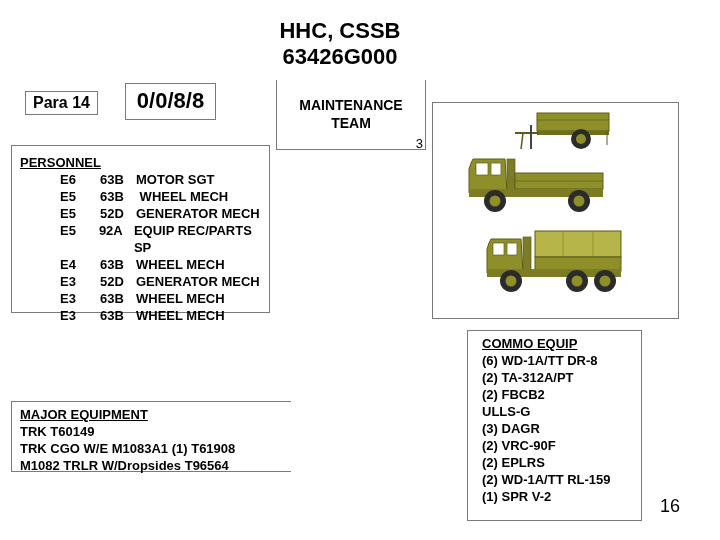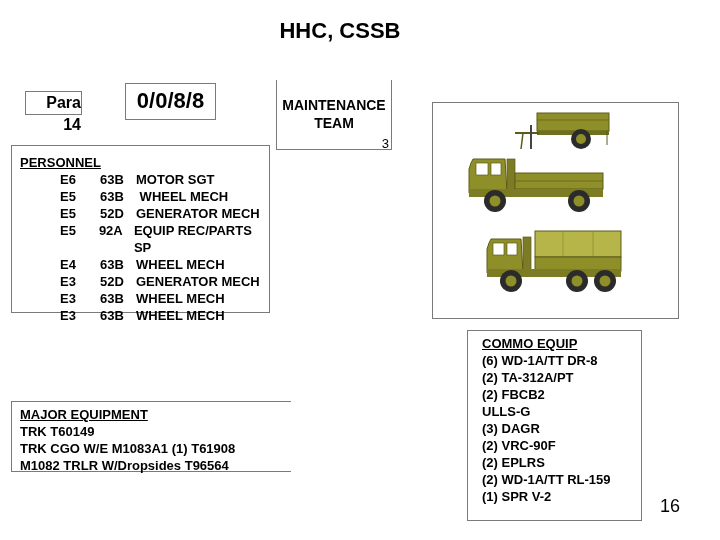--- a/index.html
+++ b/index.html
@@ -8,23 +8,23 @@
       background: #ffffff;
       font-family: "Liberation Sans", sans-serif;
       color: #000;
     }
     .abs { position: absolute; }
     .box { position: absolute; border: 1.5px solid #7a7a7a; background: #fff; box-sizing: border-box; }
     .title {
       left: 240px; width: 200px; top: 18px; text-align: center;
       font-size: 22px; font-weight: bold; line-height: 26px;
     }
-    .para { left: 25px; top: 91px; width: 57px; height: 24px; font-size: 16px; font-weight: bold; text-align: right; line-height: 22px; }
+    .para { left: 25px; top: 91px; width: 73px; height: 24px; font-size: 16px; font-weight: bold; text-align: center; line-height: 22px; }
     .code { left: 125px; top: 83px; width: 91px; height: 37px; font-size: 22px; font-weight: bold; text-align: center; line-height: 34px; }
-    .maint { left: 276px; top: 80px; width: 116px; height: 70px; border-top: none; padding-left: 35px; }
+    .maint { left: 276px; top: 80px; width: 150px; height: 70px; border-top: none; padding-left: 35px; }
     .maint .label { position: absolute; left: 0; right: 0; top: 16px; text-align: center; font-size: 14px; font-weight: bold; line-height: 18px; }
     .maint .count { position: absolute; right: 2px; bottom: -2px; font-size: 13px; }
     .personnel { left: 11px; top: 145px; width: 259px; height: 168px; padding: 8px 0 0 8px; }
     .personnel .hdr { font-size: 13px; font-weight: bold; text-decoration: underline; line-height: 17px; }
     .prow { display: flex; font-size: 13px; font-weight: bold; line-height: 17px; padding-left: 40px; }
     .prow .g { width: 40px; }
     .prow .m { width: 36px; }
     .images { left: 432px; top: 102px; width: 247px; height: 217px; }
     .commo { left: 467px; top: 330px; width: 175px; height: 191px; padding: 4px 0 0 14px; }
     .commo .hdr { font-size: 13px; font-weight: bold; text-decoration: underline; line-height: 17px; }
@@ -33,20 +33,21 @@
     .major .hdr { font-size: 13px; font-weight: bold; text-decoration: underline; line-height: 17px; }
     .major .item { font-size: 13px; font-weight: bold; line-height: 17px; }
     .pagenum { left: 660px; top: 496px; font-size: 18px; }
     svg { display: block; }
   </style>
 </head>
 <body>
 
 <div class="abs title">
   <div>HHC, CSSB</div>
+  <div>63426G000</div>
 </div>
 
 <div class="box para">
   <span>Para 14</span>
 </div>
 
 <div class="box code">
   <span>0/0/8/8</span>
 </div>
 

